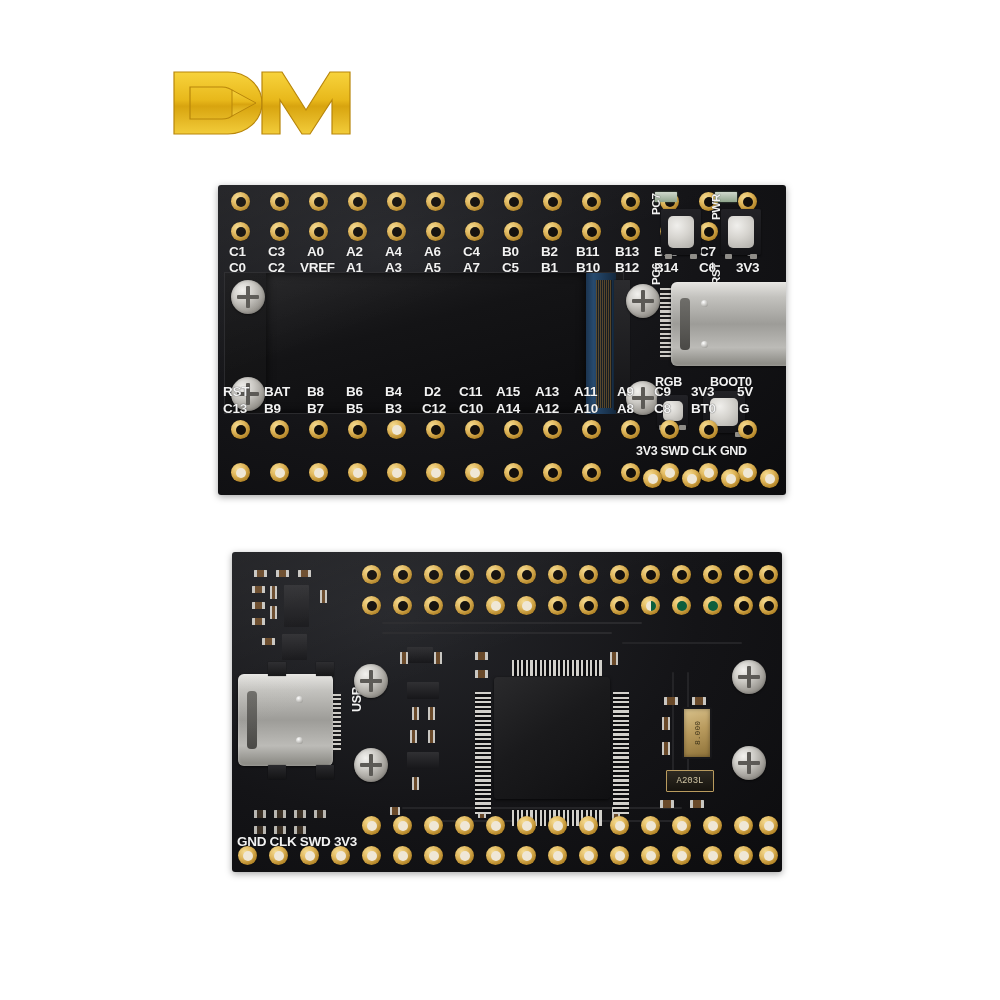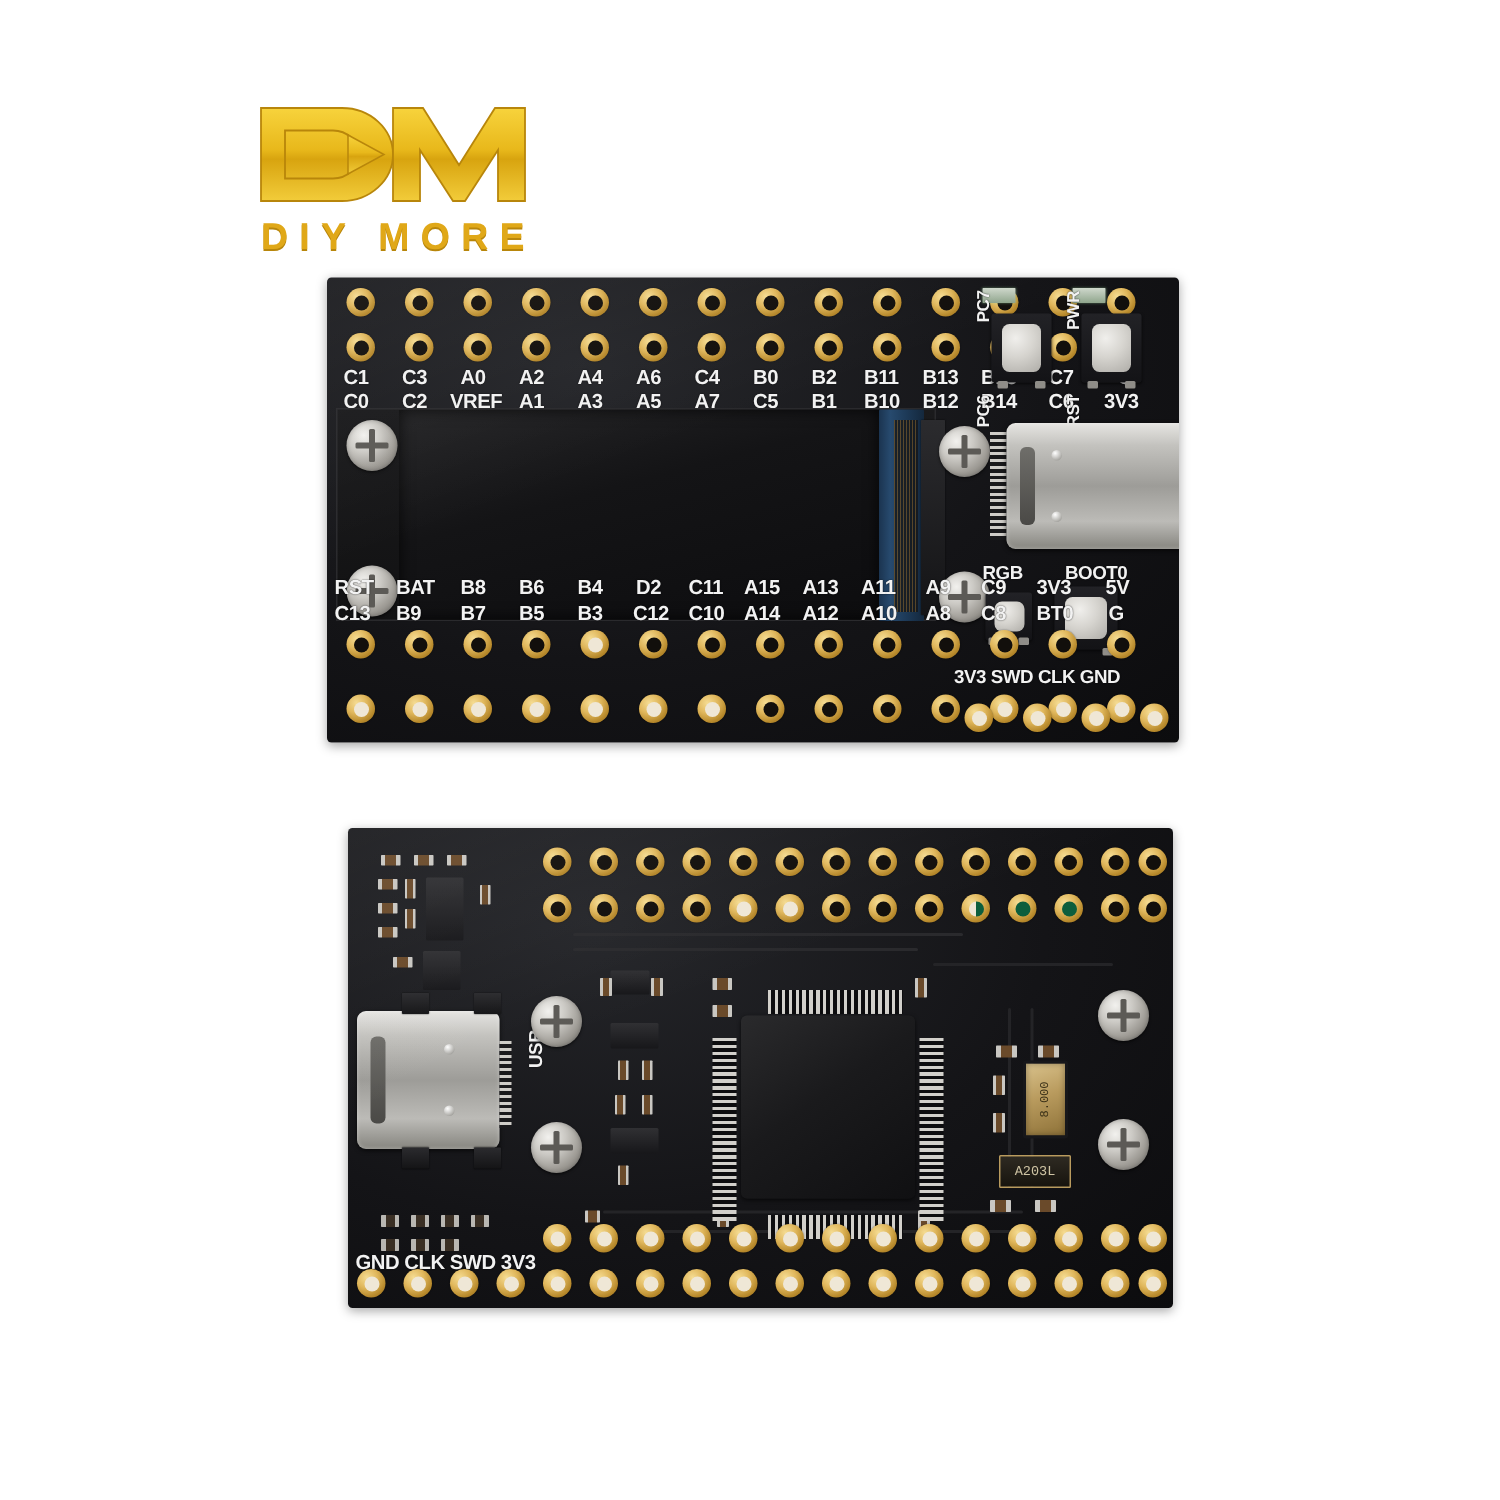--- a/index.html
+++ b/index.html
@@ -200,21 +200,20 @@
           <stop offset="100%" stop-color="#f2cc3a"></stop>
         </linearGradient>
       </defs>
 
       <path d="M4,4 H58 A34,31 0 0 1 58,66 H4 Z M20,19 H52 A17,16 0 0 1 52,51 H20 Z" fill="url(#gold)" stroke="#b8860b" stroke-width="1.2"></path>
 
       <path d="M62,22 L86,35 L62,48 Z" fill="url(#gold)" stroke="#b8860b" stroke-width="1"></path>
 
       <path d="M92,66 L92,4 L112,4 L136,42 L160,4 L180,4 L180,66 L162,66 L162,32 L140,66 L132,66 L110,32 L110,66 Z" fill="url(#gold)" stroke="#b8860b" stroke-width="1.2"></path>
     </svg>
-    <div class="dmtext">DIY MORE</div>
   </div>
 
   <div class="board" id="front" style="left:218px; top:185px; width:568px; height:310px;">
 
     <div>
       <div class="pad" style="left:13px; top:7px;">
           <i></i>
         </div>
       <div class="pad" style="left:52px; top:7px;">
           <i></i>

